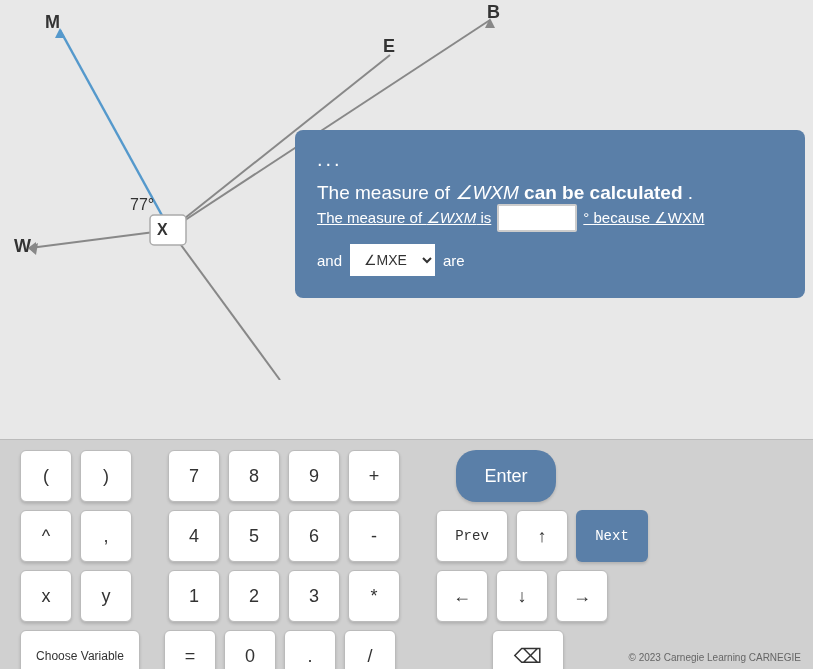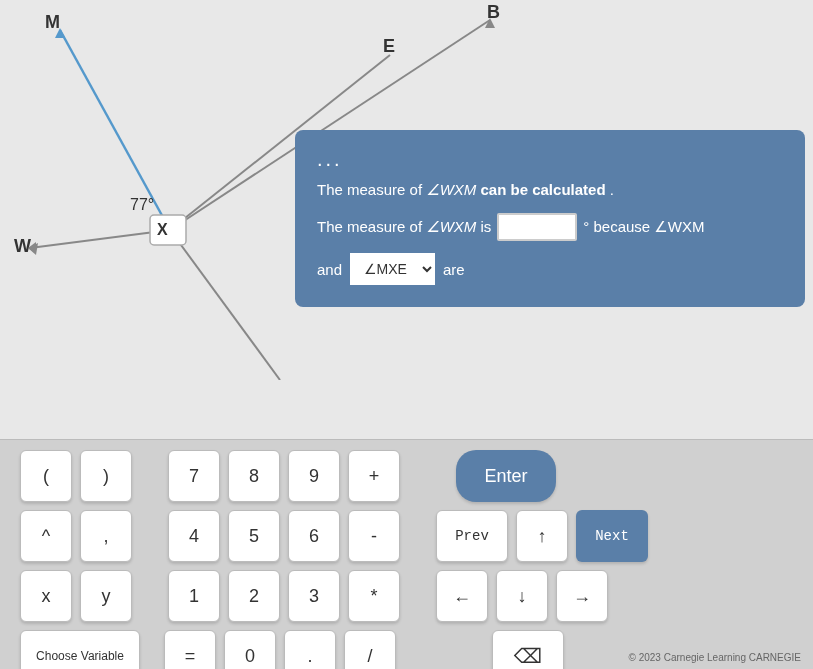--- a/index.html
+++ b/index.html
@@ -44,32 +44,32 @@
 
     #popup .dots {
       font-size: 20px;
       letter-spacing: 3px;
       margin-bottom: 10px;
       text-align: left;
       color: white;
     }
 
     #popup .line1 {
-      font-size: 15px;
-      margin-bottom: 14px;
+      font-size: 19px;
       color: white;
     }
 
     #popup .line2 {
       font-size: 15px;
       margin-bottom: 12px;
       display: flex;
       align-items: center;
       gap: 6px;
       color: white;
+      text-decoration: underline;
     }
 
     #popup .line2 input {
       width: 80px;
       height: 28px;
       border: 2px solid #ccc;
       background: white;
       color: #333;
       font-size: 14px;
       padding: 2px 5px;

